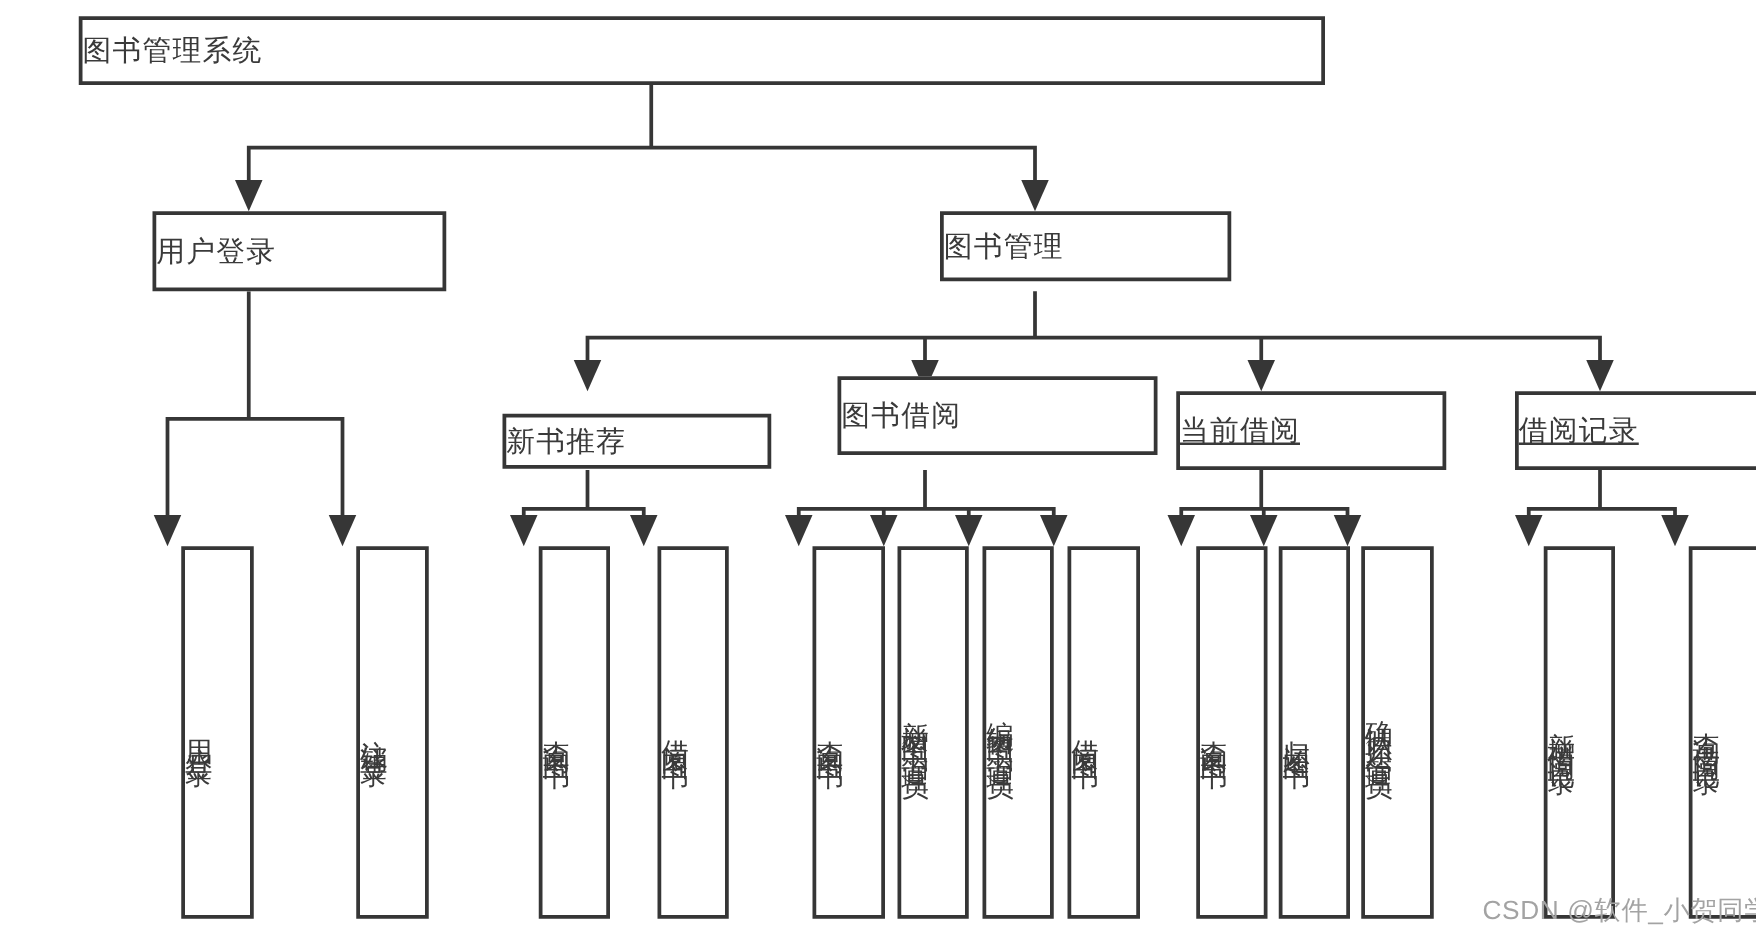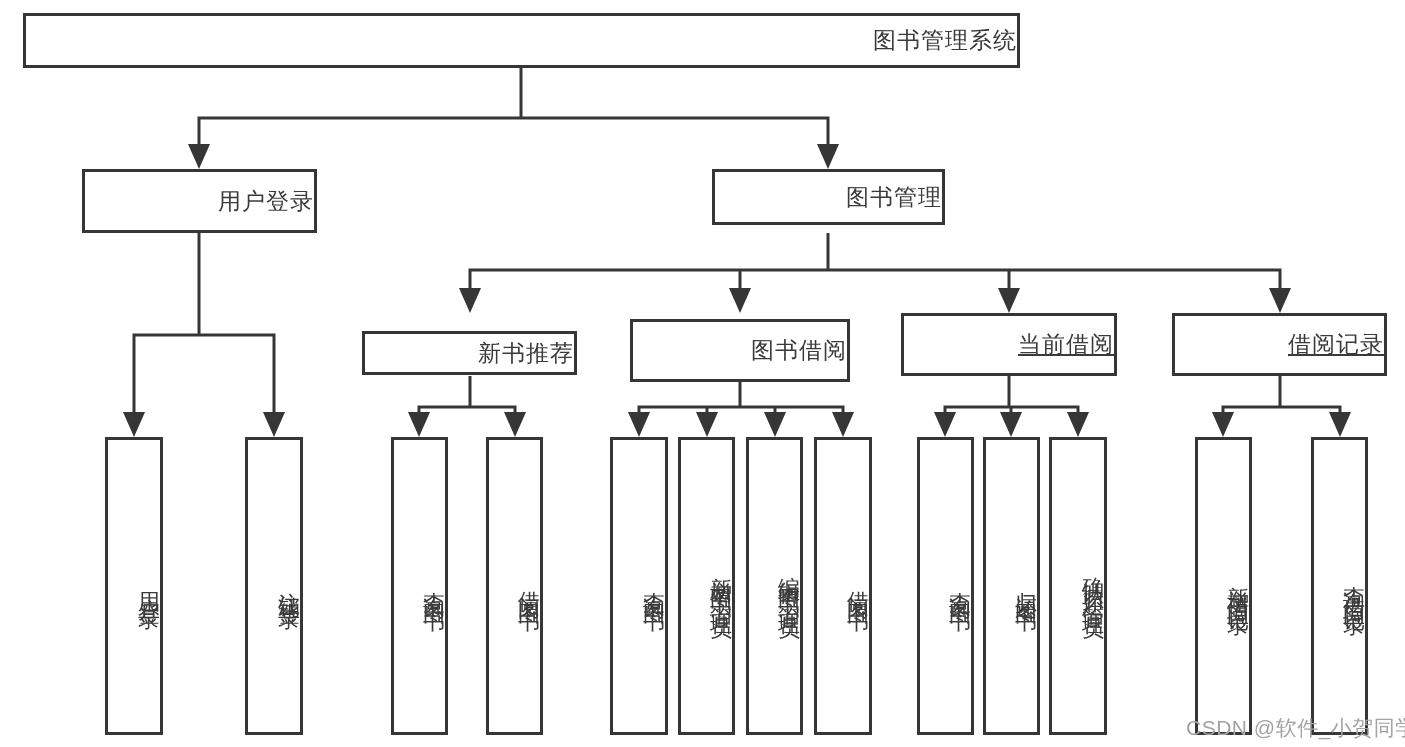--- a/index.html
+++ b/index.html
@@ -23,22 +23,23 @@
     height: 747px;
     pointer-events: none;
   }
   .node {
     position: absolute;
     box-sizing: border-box;
     border: 3px solid #363636;
     background: #ffffff;
     display: flex;
     align-items: center;
-    justify-content: flex-end;
+    justify-content: flex-start;
     color: #3a3a3a;
+    margin-left: 40px;
   }
   .node.h {
     font-size: 23px;
     letter-spacing: 1px;
   }
   .node.v {
     top: 437px;
     height: 298px;
   }
   .node.v .vtext {
@@ -47,21 +48,21 @@
     font-size: 22px;
     letter-spacing: 6px;
     line-height: 1;
     white-space: nowrap;
   }
   
   #b-root  { left: 23px;   top: 13px;  width: 997px; height: 55px; }
   #b-login { left: 82px;   top: 169px; width: 235px; height: 64px; }
   #b-mgmt  { left: 712px;  top: 169px; width: 233px; height: 56px; }
   #b-new   { left: 362px;  top: 331px; width: 215px; height: 44px; }
-  #b-bor   { left: 630px;  top: 319px; width: 220px; height: 63px; }
+  #b-bor   { left: 630px;  top: 301px; width: 256px; height: 63px; }
   #b-cur   { left: 901px;  top: 313px; width: 216px; height: 63px; text-decoration: underline; }
   #b-rec   { left: 1172px; top: 313px; width: 215px; height: 63px; text-decoration: underline; }
   
   #v1  { left: 105px;  width: 58px; }
   #v2  { left: 245px;  width: 58px; }
   #v3  { left: 391px;  width: 57px; }
   #v4  { left: 486px;  width: 57px; }
   #v5  { left: 610px;  width: 58px; }
   #v6  { left: 678px;  width: 57px; }
   #v7  { left: 746px;  width: 57px; }

